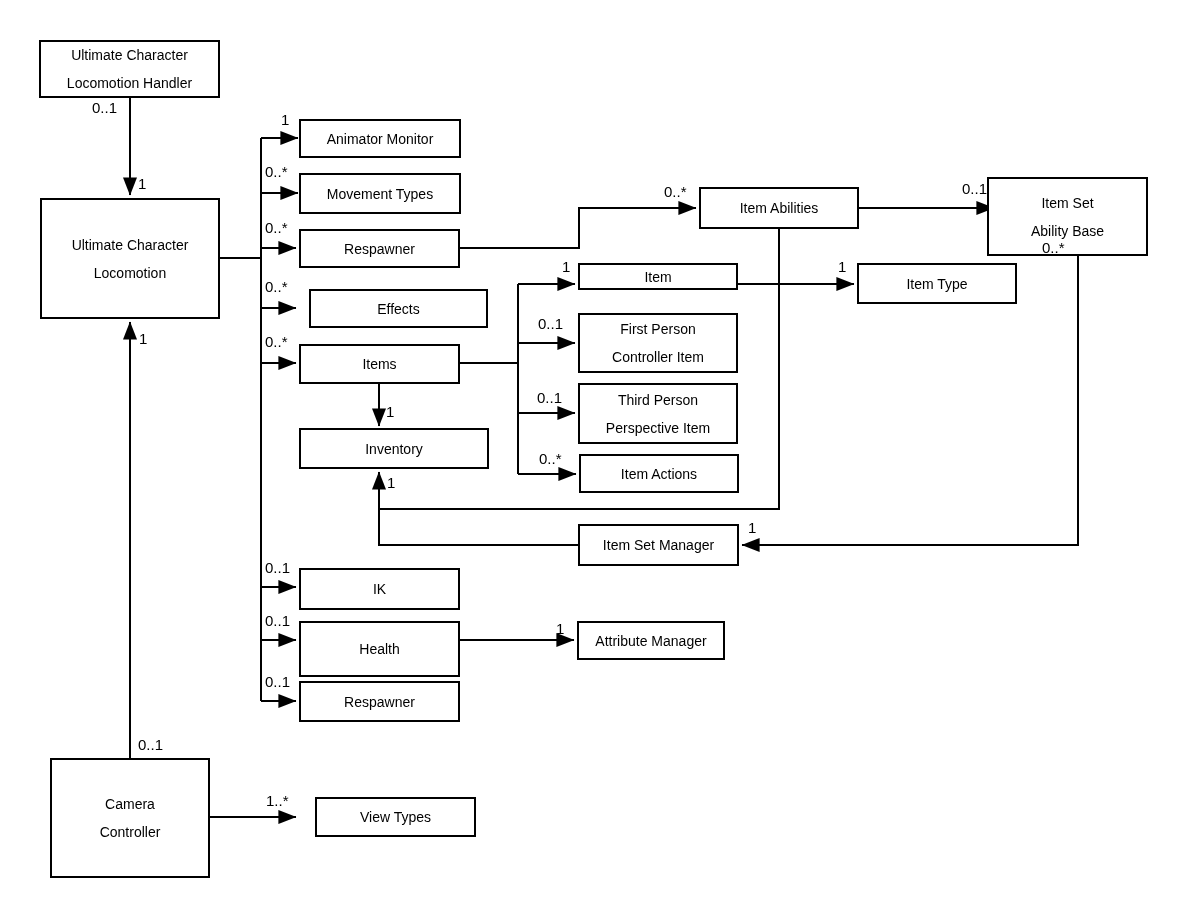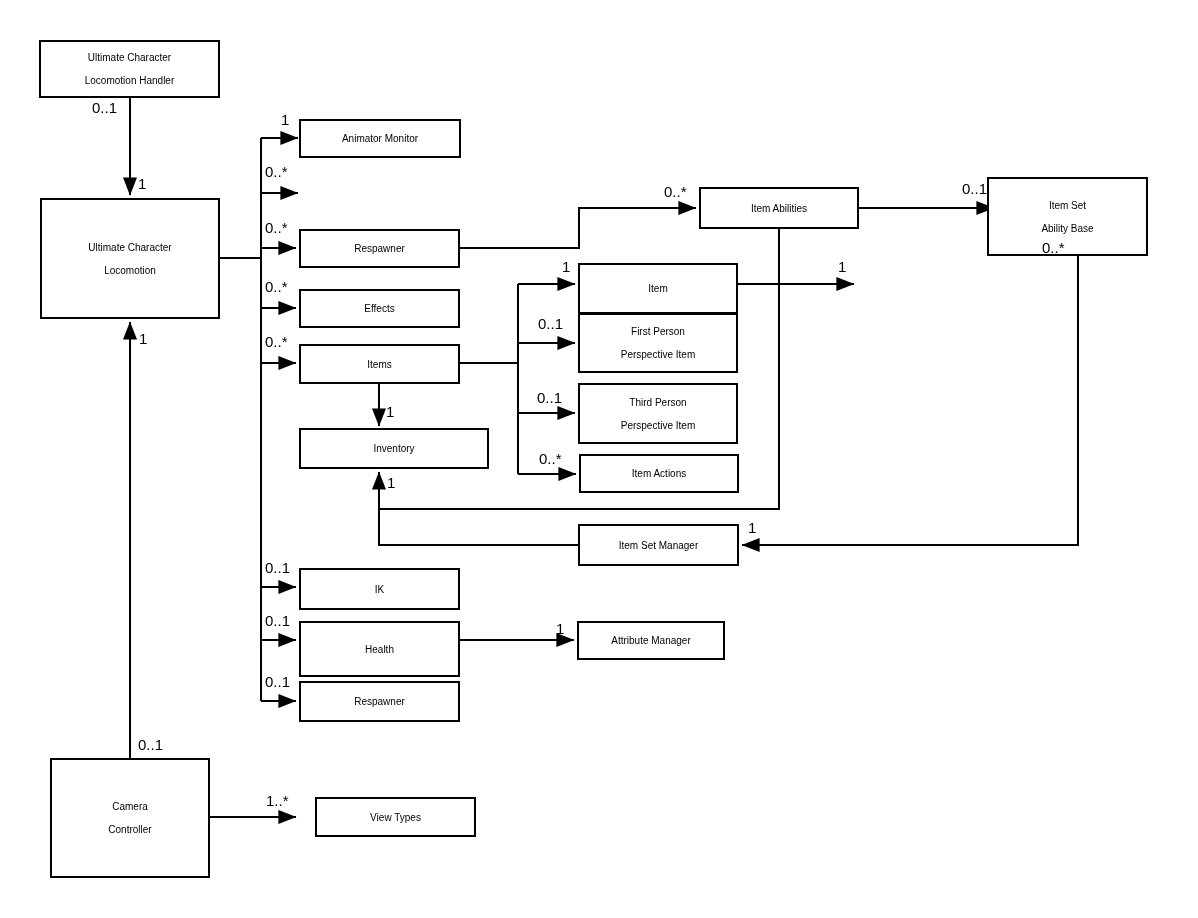--- a/index.html
+++ b/index.html
@@ -27,22 +27,22 @@
     position: absolute;
     box-sizing: border-box;
     border: 2px solid #000000;
     background: #ffffff;
     display: flex;
     align-items: center;
     justify-content: center;
     text-align: center;
   }
   .node-label {
-    font-size: 10px;
-    line-height: 23px;
+    font-size: 14px;
+    line-height: 28px;
     white-space: pre-line;
     color: #000000;
   }
   .mult {
     position: absolute;
     font-size: 15px;
     line-height: 16px;
     color: #000000;
     white-space: nowrap;
   }
@@ -108,45 +108,51 @@
     <span class="node-label">Ultimate Character
 Locomotion Handler</span>
   </div>
   <div class="node" style="left:40px;top:198px;width:180px;height:121px">
     <span class="node-label">Ultimate Character
 Locomotion</span>
   </div>
   <div class="node" style="left:299px;top:119px;width:162px;height:39px">
     <span class="node-label">Animator Monitor</span>
   </div>
+  <div class="node" style="left:299px;top:173px;width:162px;height:41px">
+    <span class="node-label">Movement Types</span>
+  </div>
   <div class="node" style="left:299px;top:229px;width:161px;height:39px">
     <span class="node-label">Respawner</span>
   </div>
-  <div class="node" style="left:299px;top:289px;width:161px;height:39px">
+  <div class="node" style="left:309px;top:289px;width:179px;height:39px">
     <span class="node-label">Effects</span>
   </div>
   <div class="node" style="left:299px;top:344px;width:161px;height:40px">
     <span class="node-label">Items</span>
   </div>
   <div class="node" style="left:299px;top:428px;width:190px;height:41px">
     <span class="node-label">Inventory</span>
   </div>
   <div class="node" style="left:699px;top:187px;width:160px;height:42px">
     <span class="node-label">Item Abilities</span>
   </div>
   <div class="node" style="left:987px;top:177px;width:161px;height:79px">
     <span class="node-label">Item Set
 Ability Base</span>
   </div>
-  <div class="node" style="left:578px;top:263px;width:160px;height:51px">
+  <div class="node" style="left:578px;top:263px;width:160px;height:27px">
     <span class="node-label">Item</span>
+  </div>
+  <div class="node" style="left:857px;top:263px;width:160px;height:41px">
+    <span class="node-label">Item Type</span>
   </div>
   <div class="node" style="left:578px;top:313px;width:160px;height:60px">
     <span class="node-label">First Person
-Perspective Item</span>
+Controller Item</span>
   </div>
   <div class="node" style="left:578px;top:383px;width:160px;height:61px">
     <span class="node-label">Third Person
 Perspective Item</span>
   </div>
   <div class="node" style="left:579px;top:454px;width:160px;height:39px">
     <span class="node-label">Item Actions</span>
   </div>
   <div class="node" style="left:578px;top:524px;width:161px;height:42px">
     <span class="node-label">Item Set Manager</span>

